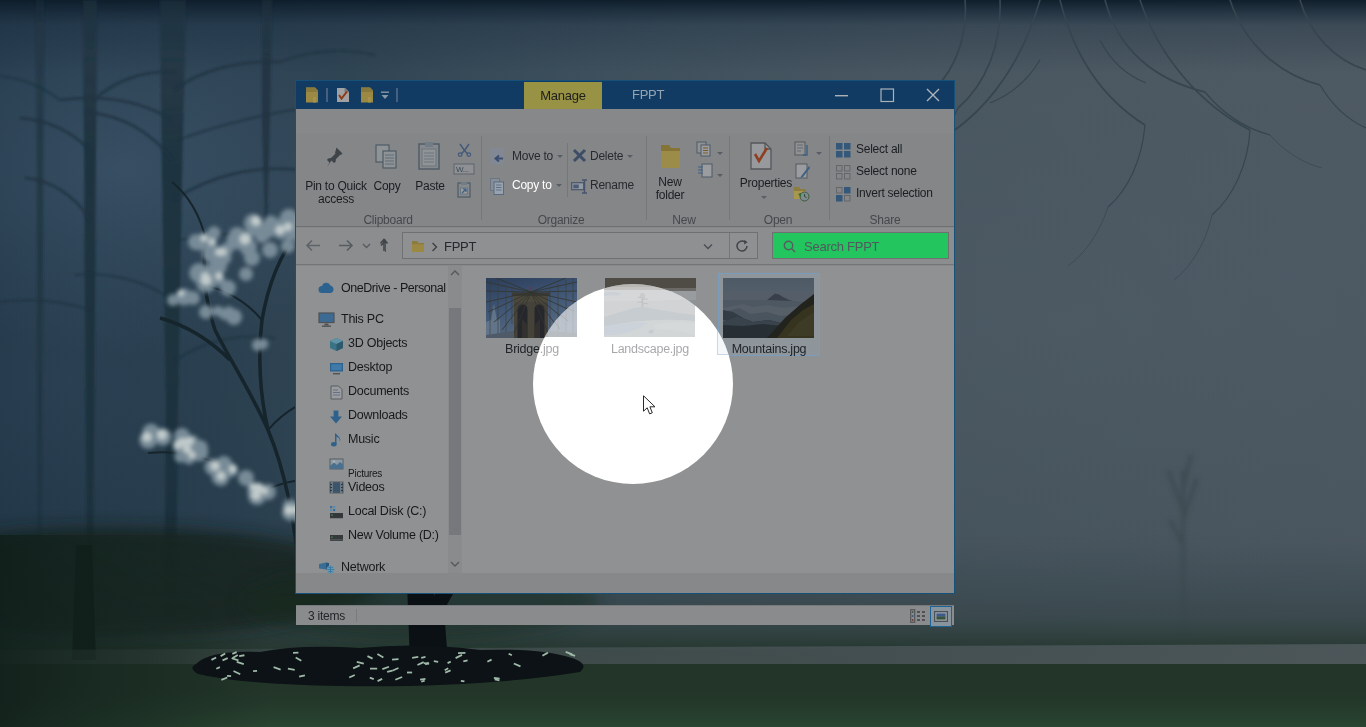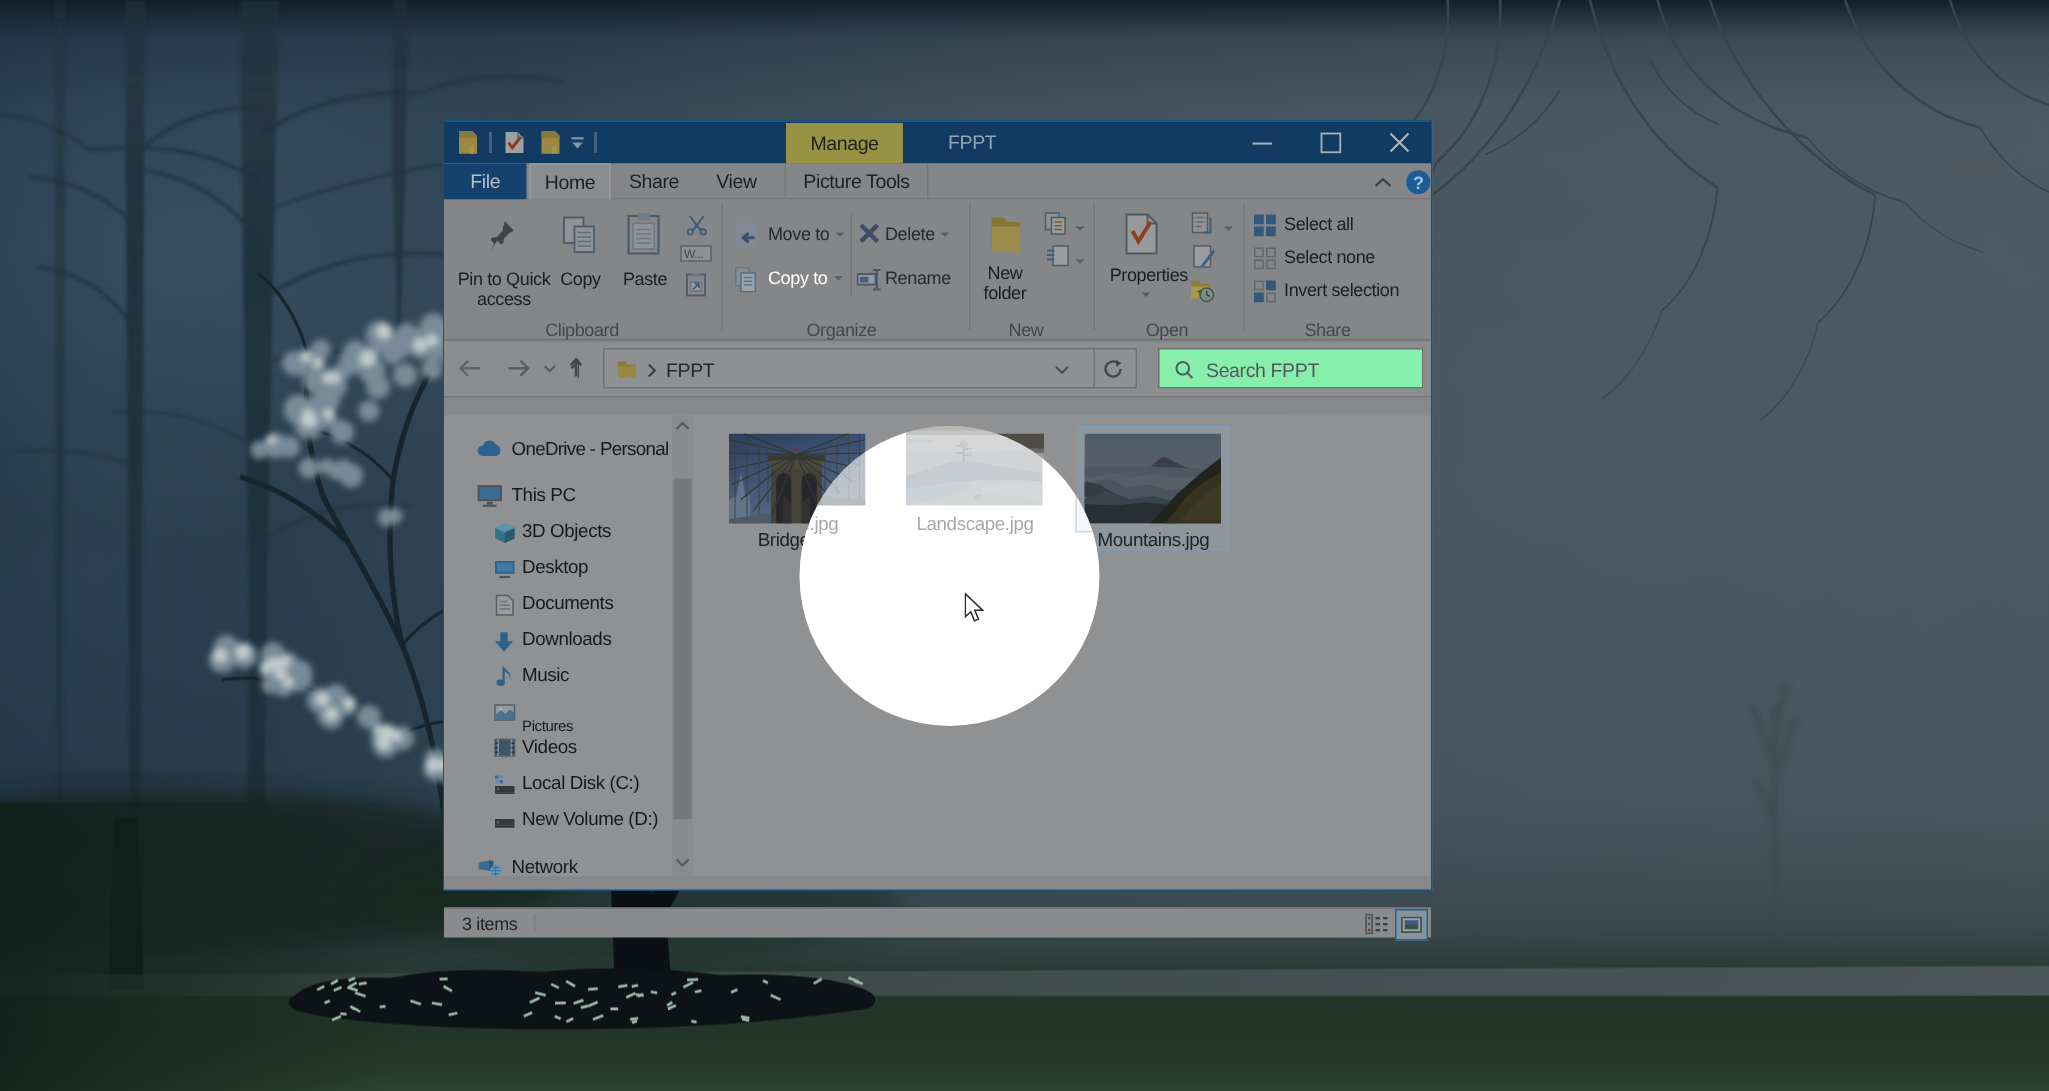--- a/index.html
+++ b/index.html
@@ -5,21 +5,21 @@
 * { margin:0; padding:0; box-sizing:border-box; }
 html,body { width:1366px; height:727px; overflow:hidden; }
 body { letter-spacing:-0.25px; font-family:"Liberation Sans",sans-serif; background:#3a4a55; position:relative; }
 #bg { position:absolute; left:0; top:0; }
 
 #win { position:absolute; left:295px; top:80px; width:660px; height:514px; background:#87888a; border:1px solid #155179; }
 #titlebar { position:absolute; left:0; top:0; width:658px; height:28px; background:#113b62; }
 #tabsrow { position:absolute; left:0; top:28px; width:658px; height:24px; background:#858688; border-bottom:1px solid #76777a; }
 #ribbon { position:absolute; left:0; top:52px; width:658px; height:94px; background:#858688; border-bottom:1px solid #6e7072; }
 #addr { position:absolute; left:0; top:147px; width:658px; height:37px; background:#8c8d8f; border-bottom:1px solid #737577; }
-#mainarea { position:absolute; left:0; top:185px; width:558px; height:307px; background:#909192;margin-top:11px; }
+#mainarea { position:absolute; left:0; top:185px; width:558px; height:307px; background:#909192; }
 #sidebar { position:absolute; left:0; top:0; width:166px; height:307px; background:#909192; }
 #files { position:absolute; left:166px; top:0; width:492px; height:307px; background:#909192; }
 #status { position:absolute; left:0; top:492px; width:658px; height:20px; background:#8a8b8d; border-top:1px solid #78797c;margin-top:32px; }
 .t { position:absolute; white-space:nowrap; }
 
 #circle { position:absolute; left:533px; top:284px; width:200px; height:200px; border-radius:50%; background:#ffffff; overflow:hidden; }
 #cursor { position:absolute; left:643px; top:395px; }
 
 .qat-sep { position:absolute; top:7px; width:1.5px; height:14px; background:#46607f; }
 #mng { position:absolute; left:228px; top:1px; width:78px; height:27px; background:#989245; color:#20211a; font-size:13px; text-align:center; line-height:27px; }
@@ -450,34 +450,20 @@
   <svg class="capbtn" style="left:531px" width="30" height="28">
         <rect x="8" y="14" width="13" height="1.4" fill="#aab2b8"></rect>
       </svg>
   <svg class="capbtn" style="left:576px" width="30" height="28">
         <rect x="9" y="8" width="12.5" height="12.5" fill="none" stroke="#aab2b8" stroke-width="1.2"></rect>
       </svg>
   <svg class="capbtn" style="left:622px" width="30" height="28">
         <path d="M9,8 L21,20 M21,8 L9,20" stroke="#aeb6bc" stroke-width="1.4"></path>
       </svg>
  </div>
- <div id="tabsrow">
-  <div class="tab" id="tab-file" style="left:0;width:55px">File</div>
-  <div class="tab" id="tab-home" style="left:57px;width:54px">Home</div>
-  <div class="tab" style="left:113px;width:54px">Share</div>
-  <div class="tab" style="left:172px;width:46px">View</div>
-  <div class="tab" id="tab-pt" style="left:227px;width:96px">Picture Tools</div>
-  <svg width="12" height="8" style="position:absolute;left:620px;top:9px" viewBox="0 0 12 8">
-        <path d="M1,6 L6,1.5 L11,6" stroke="#3e4246" stroke-width="1.5" fill="none"></path>
-      </svg>
-  <svg width="17" height="17" style="position:absolute;left:641px;top:4px" viewBox="0 0 17 17">
-   <circle cx="8.5" cy="8.5" r="8" fill="#1d5c94"></circle>
-   <text x="8.5" y="13" font-size="12" font-weight="bold" fill="#9fc4dd" text-anchor="middle" font-family="Liberation Sans">?</text>
-  </svg>
- </div>
  <div id="ribbon">
   <svg width="18" height="22" style="position:absolute;left:30px;top:13px" viewBox="0 0 18 22">
    <path d="M10.5,1.5 L16.5,7.5 L15,9 L14.5,8.5 L10,13 L9.5,16 L8,17 L5.5,14.5 L1,21 L3.5,16.5 L1,14 L2,12.5 L5,12 L9.5,7.5 L9,7 Z" fill="#3f4449"></path>
   </svg>
   <div class="rbtn" style="left:6px;top:47px;width:68px;text-align:center;line-height:13px">Pin to Quick<br>access</div>
   <svg width="24" height="26" style="position:absolute;left:79px;top:11px" viewBox="0 0 24 26">
    <rect x="1" y="1" width="13" height="17" fill="#8f9396" stroke="#4e5b66" stroke-width="1.2"></rect>
    <rect x="8" y="7" width="13" height="17" fill="#8f9396" stroke="#4e5b66" stroke-width="1.2"></rect>
    <path d="M10,11 h9 M10,14 h9 M10,17 h9 M10,20 h9" stroke="#5d6d7a" stroke-width="1"></path>
   </svg>
@@ -619,21 +605,21 @@
    <div class="t" style="left:41px;top:6px;font-size:13px;color:#26292c">FPPT</div>
    <svg width="10" height="7" style="position:absolute;left:300px;top:10px" viewBox="0 0 10 7">
           <path d="M1,1.5 L5,5.5 L9,1.5" stroke="#4a4f53" stroke-width="1.4" fill="none"></path>
         </svg>
    <div style="position:absolute;left:326px;top:0;width:1px;height:25px;background:#74767a"></div>
    <svg width="14" height="14" style="position:absolute;left:332px;top:6px" viewBox="0 0 14 14">
     <path d="M12,7 A5,5 0 1 1 10,3" stroke="#3f4448" stroke-width="1.5" fill="none"></path>
     <path d="M9.2,0.8 L12.6,3.2 L9.2,5.6 Z" fill="#3f4448"></path>
    </svg>
   </div>
-  <div style="position:absolute;left:476px;top:4px;width:177px;height:27px;background:#86efac;border:1px solid #6e7072">
+  <div style="position:absolute;left:476px;top:4px;width:177px;height:27px;background:#22c55e;border:1px solid #6e7072">
    <svg width="13" height="13" style="position:absolute;left:10px;top:7px" viewBox="0 0 13 13">
     <circle cx="5.5" cy="5.5" r="4.2" fill="none" stroke="#565c62" stroke-width="1.4"></circle>
     <path d="M8.8,8.8 L12,12" stroke="#565c62" stroke-width="1.4"></path>
    </svg>
    <div class="t" style="left:31px;top:6px;font-size:13px;color:#53585e">Search FPPT</div>
   </div>
  </div>
  <div id="mainarea">
   <div id="sidebar">
    <svg width="17" height="12" style="position:absolute;left:22px;top:16px" viewBox="0 0 17 12">

